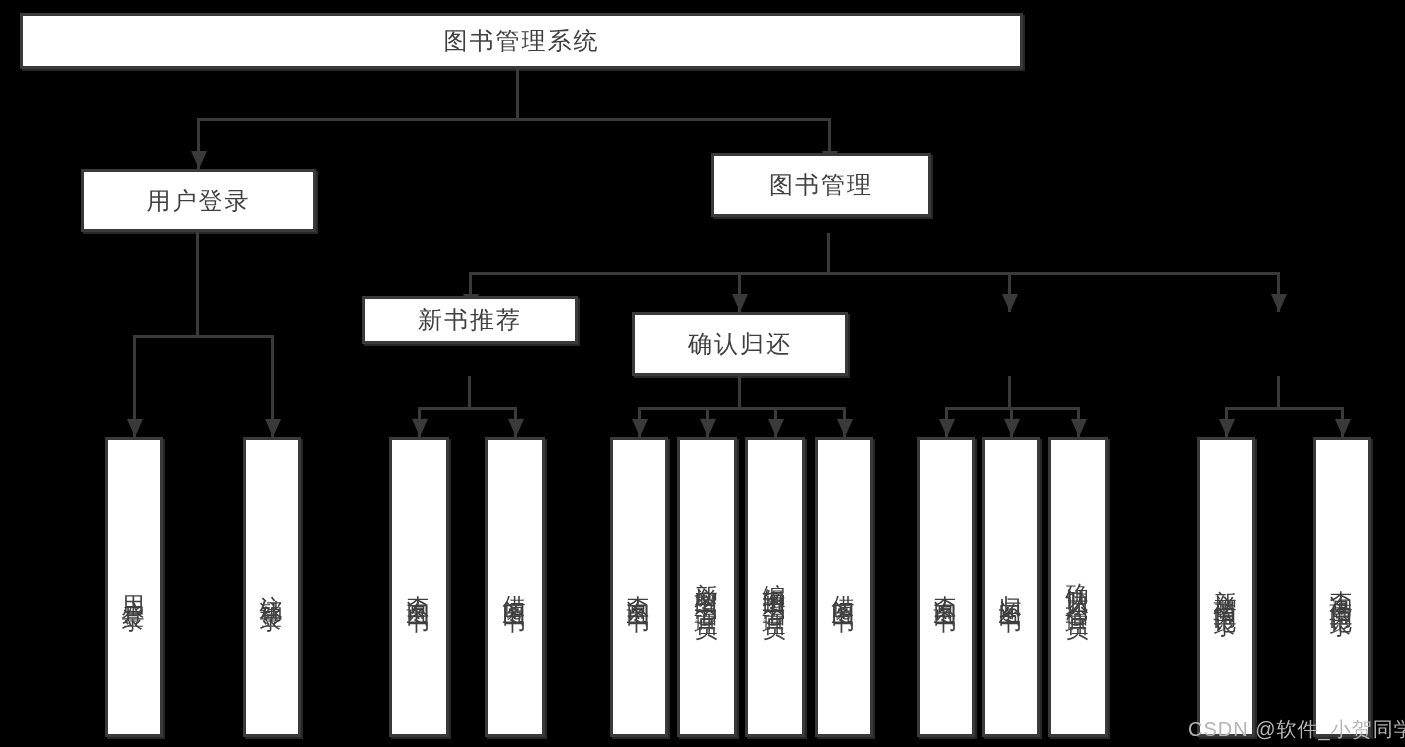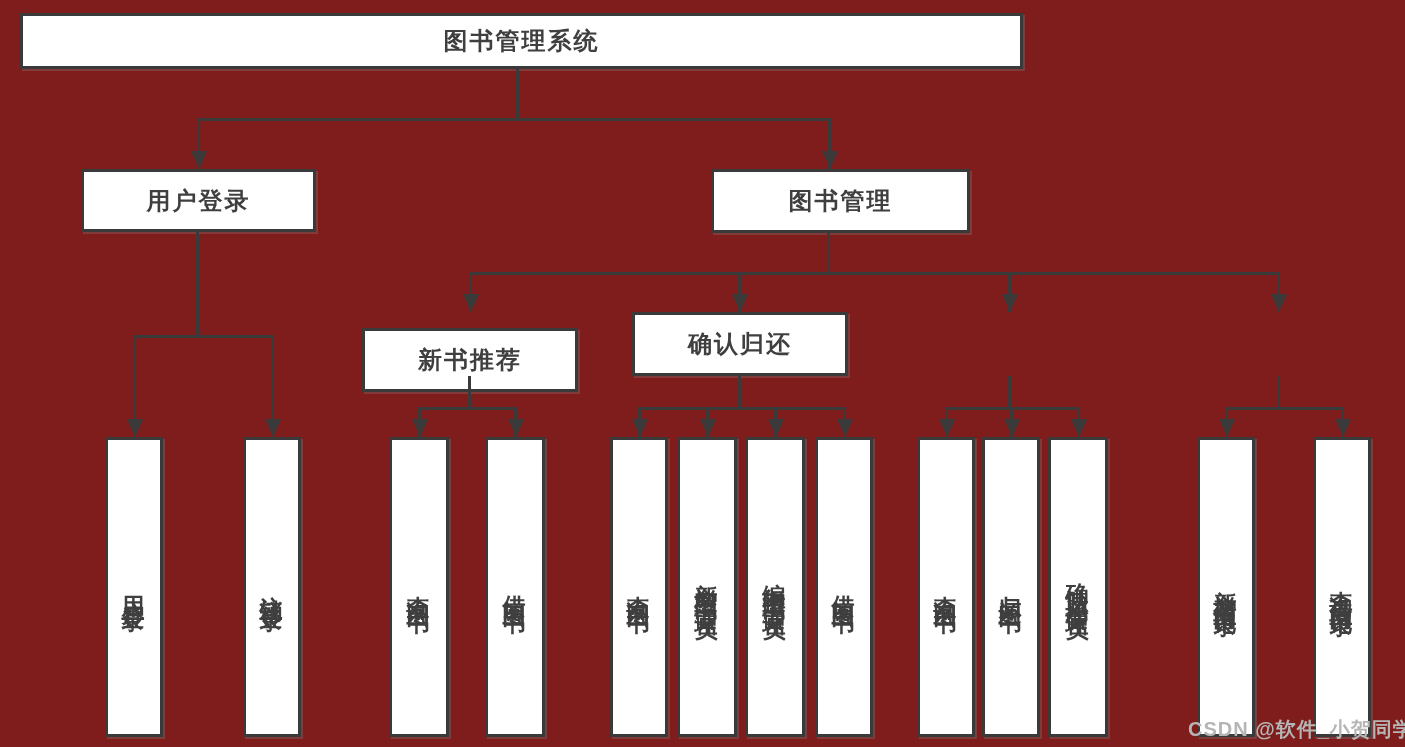--- a/index.html
+++ b/index.html
@@ -1,22 +1,21 @@
 <!DOCTYPE html>
 <html><head>
 <meta charset="utf-8">
 <style>
   html,body{margin:0;padding:0;background:#ffffff;}
   #canvas{
     position:relative;
     width:1405px;height:747px;
-    background:#7f1d1d;
+    background:#000000;
     font-family:"Liberation Sans", sans-serif;
     overflow:hidden;
-    font-weight:bold;
   }
   .hnode{
     position:absolute;
     box-sizing:border-box;
     border:3px solid #3a3a3a;
     background:#ffffff;
     display:flex;align-items:center;justify-content:center;
     font-size:24px;letter-spacing:2px;color:#3f3f3f;
     box-shadow:2px 2px 0 rgba(140,140,140,0.28);
   }
@@ -59,35 +58,35 @@
 <div id="canvas">
 
   <div class="hnode" style="left:20px;top:13px;width:1003px;height:56px">图书管理系统</div>
 
   <div class="vline" style="left:516px;top:69px;height:52px"></div>
   <div class="hline" style="left:197px;top:118px;width:634px"></div>
   <div class="arrow" style="left:197px;top:118px;height:51px"></div>
   <div class="arrow" style="left:828px;top:118px;height:51px"></div>
 
   <div class="hnode" style="left:81px;top:169px;width:235px;height:63px">用户登录</div>
-  <div class="hnode" style="left:711px;top:169px;width:259px;height:64px">图书管理</div>
+  <div class="hnode" style="left:711px;top:153px;width:220px;height:64px">图书管理</div>
 
   <div class="vline" style="left:196px;top:232px;height:106px"></div>
   <div class="hline" style="left:133px;top:335px;width:141px"></div>
   <div class="arrow" style="left:133px;top:335px;height:102px"></div>
   <div class="arrow" style="left:271px;top:335px;height:102px"></div>
 
   <div class="vline" style="left:827px;top:233px;height:42px"></div>
   <div class="hline" style="left:469px;top:272px;width:811px"></div>
   <div class="arrow" style="left:469px;top:272px;height:40px"></div>
   <div class="arrow" style="left:738px;top:272px;height:40px"></div>
   <div class="arrow" style="left:1008px;top:272px;height:40px"></div>
   <div class="arrow" style="left:1277px;top:272px;height:40px"></div>
 
-  <div class="hnode" style="left:362px;top:328px;width:216px;height:64px">新书推荐</div>
+  <div class="hnode" style="left:362px;top:296px;width:216px;height:48px">新书推荐</div>
   <div class="hnode" style="left:632px;top:312px;width:216px;height:64px">确认归还</div>
 
   <div class="vline" style="left:468px;top:376px;height:34px"></div>
   <div class="hline" style="left:418px;top:407px;width:99px"></div>
   <div class="arrow" style="left:418px;top:407px;height:30px"></div>
   <div class="arrow" style="left:514px;top:407px;height:30px"></div>
 
   <div class="vline" style="left:738px;top:376px;height:34px"></div>
   <div class="hline" style="left:638px;top:407px;width:208px"></div>
   <div class="arrow" style="left:638px;top:407px;height:30px"></div>

